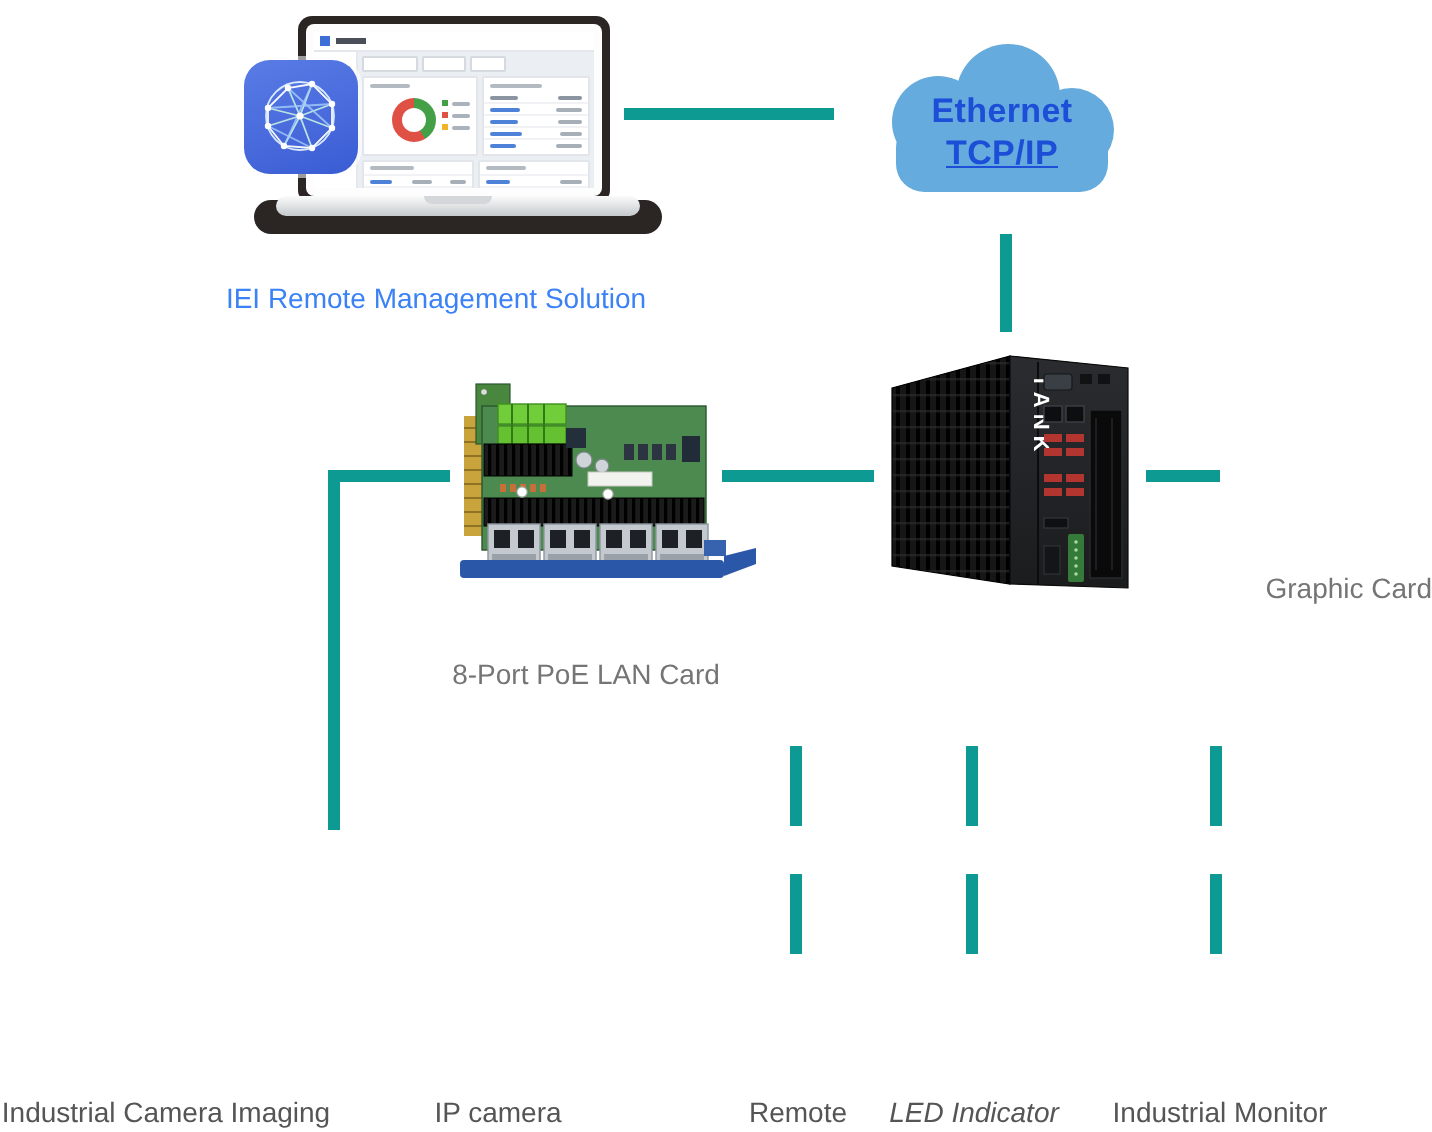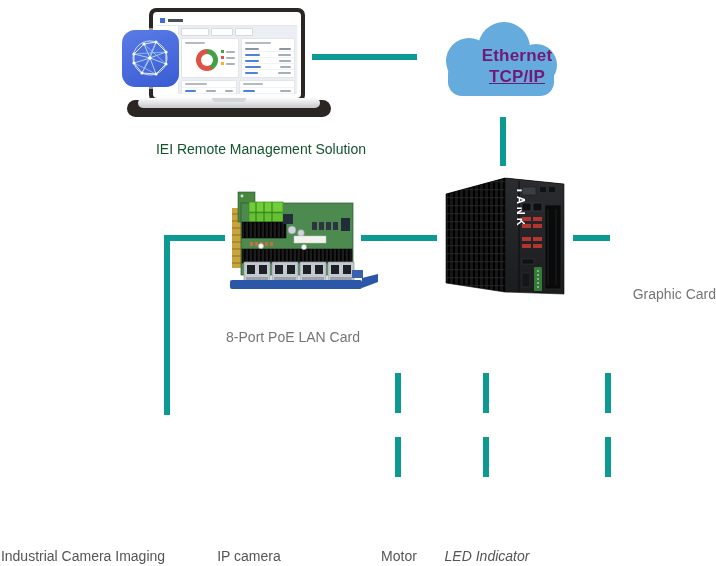--- a/index.html
+++ b/index.html
@@ -8,21 +8,21 @@
     font-family:"Liberation Sans","DejaVu Sans",sans-serif;
   }
   
   .line{position:absolute;background:#0d9a93;}
   .line-dashed{
     position:absolute;width:6px;
     background:repeating-linear-gradient(180deg,#0d9a93 0 40px,transparent 40px 64px);
   }
   
   .lbl{position:absolute;text-align:center;font-size:14px;line-height:17px;white-space:nowrap;}
-  .lbl-top{color:#14532d;margin-left:43px;}
+  .lbl-top{color:#3b82f6;}
   .lbl-mid{color:#757575;}
   .lbl-bottom{color:#555555;}
   
   #laptop{position:absolute;left:127px;top:8px;width:204px;height:112px;}
   .lap-frame{position:absolute;left:22px;top:0;width:156px;height:94px;background:#2b2523;border-radius:7px;}
   .lap-bezel{position:absolute;left:26px;top:4px;width:148px;height:86px;background:#fdfdfd;border-radius:4px;}
   .lap-screen{position:absolute;left:30px;top:8px;width:140px;height:78px;background:#ffffff;overflow:hidden;}
   .lap-base-shadow{position:absolute;left:0;top:92px;width:204px;height:17px;background:#2b2523;border-radius:9px;}
   .lap-base{position:absolute;left:11px;top:90px;width:182px;height:10px;border-radius:5px;
     background:linear-gradient(#fbfbfb,#c6cacd);} 
@@ -45,22 +45,22 @@
   .donut{position:absolute;left:14px;top:10px;width:22px;height:22px;border-radius:50%;
     background:conic-gradient(#43a047 0 150deg,#df5045 150deg 360deg);}
   .donut::after{content:"";position:absolute;left:5px;top:5px;width:12px;height:12px;border-radius:50%;background:#fff;}
   .legend{position:absolute;right:3px;top:11px;}
   .legrow{display:flex;gap:2px;align-items:center;margin-bottom:3px;}
   .legdot{width:3px;height:3px;}
   .trow{display:flex;justify-content:space-between;align-items:center;height:5px;
     border-top:1px solid #f0f2f5;padding:0 3px;}
   
   #cloud{position:absolute;left:432px;top:20px;width:138px;height:80px;}
-  #cloud .cloud-text{position:absolute;left:16px;width:100%;text-align:center;
-    font-weight:bold;font-size:17px;color:#701a75;letter-spacing:.2px;}
+  #cloud .cloud-text{position:absolute;left:0;width:100%;text-align:center;
+    font-weight:bold;font-size:17px;color:#1d4ed8;letter-spacing:.2px;}
   
   .art{position:absolute;}
   
   #app-icon{position:absolute;left:-5px;top:22px;width:57px;height:57px;border-radius:13px;
     background:linear-gradient(160deg,#5a7ce6,#3a5cd4);box-shadow:0 0 0 2px rgba(255,255,255,.55);}
 </style>
 </head>
 <body>
 
 <div id="canvas">
@@ -352,16 +352,17 @@
       <polygon points="134,88 150,84 150,92 134,98" fill="#2b57a8"></polygon>
       <rect x="124" y="80" width="11" height="8" fill="#3763ae"></rect>
     </svg>
   </div>
   <div class="lbl lbl-mid" style="left:193px;top:329px;width:200px;">8-Port PoE LAN Card</div>
 
   <div class="lbl lbl-mid" style="left:616px;top:286px;width:100px;text-align:right;">Graphic Card</div>
 
   <div class="lbl lbl-bottom" style="left:0px;top:548px;width:166px;">Industrial Camera Imaging</div>
   <div class="lbl lbl-bottom" style="left:199px;top:548px;width:100px;text-align:center;">IP camera</div>
-  <div class="lbl lbl-bottom" style="left:349px;top:548px;width:100px;">Motor</div>
+  <div class="lbl lbl-bottom" style="left:349px;top:548px;width:100px;">Remote</div>
   <div class="lbl lbl-bottom" style="left:427px;top:548px;width:120px;font-style:italic;">LED Indicator</div>
+  <div class="lbl lbl-bottom" style="left:540px;top:548px;width:140px;">Industrial Monitor</div>
 
 </div>
 
 </body></html>

